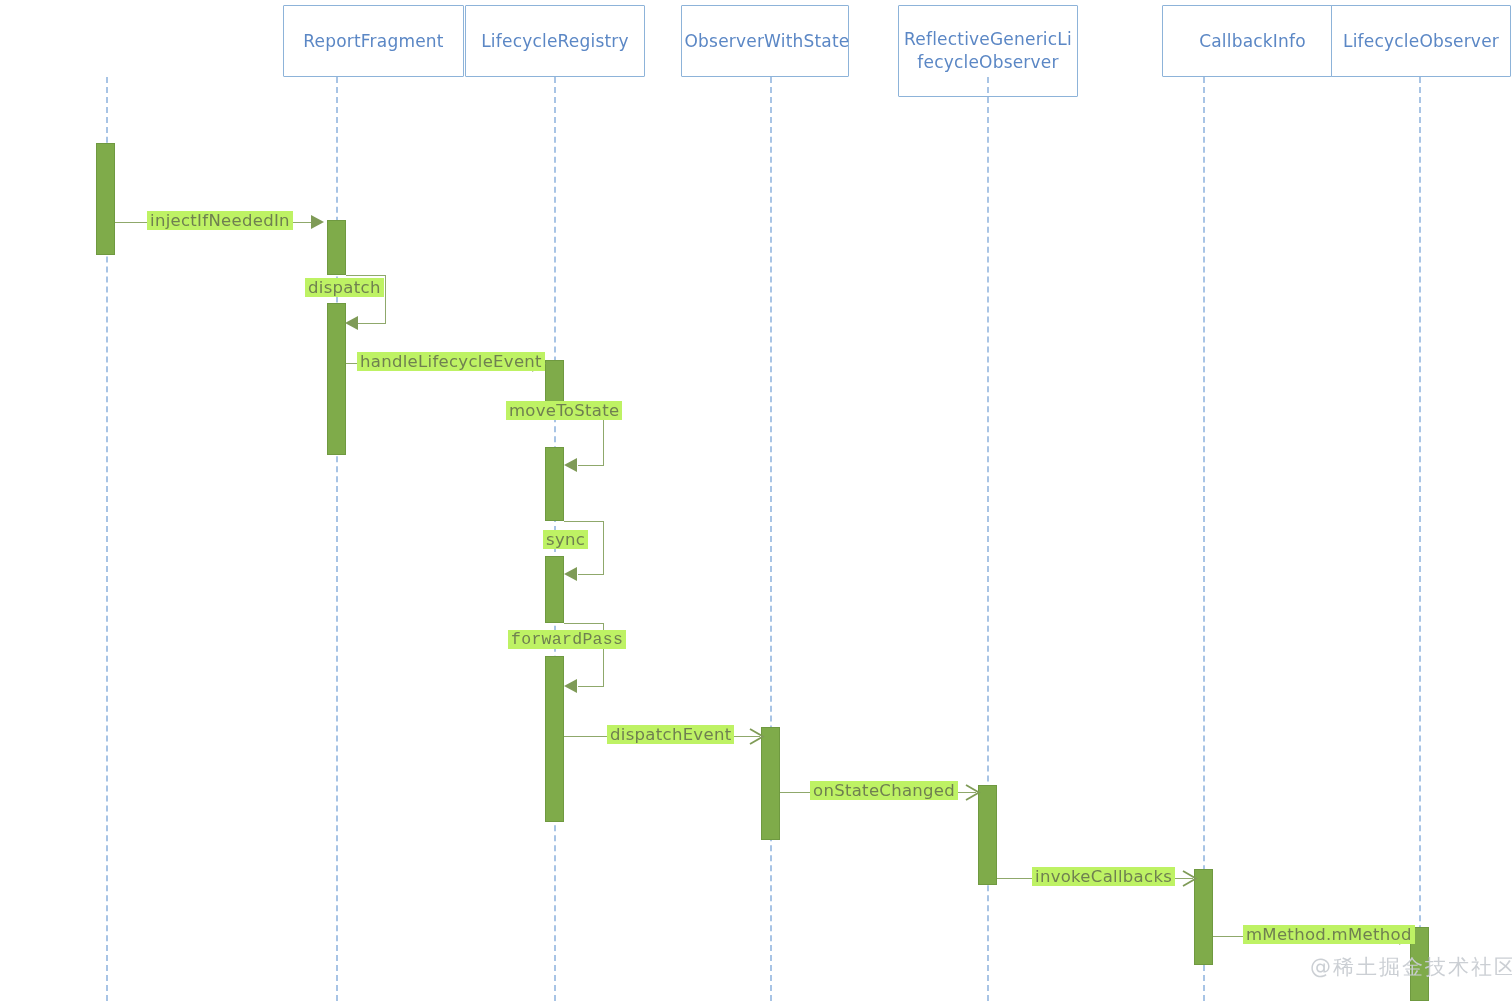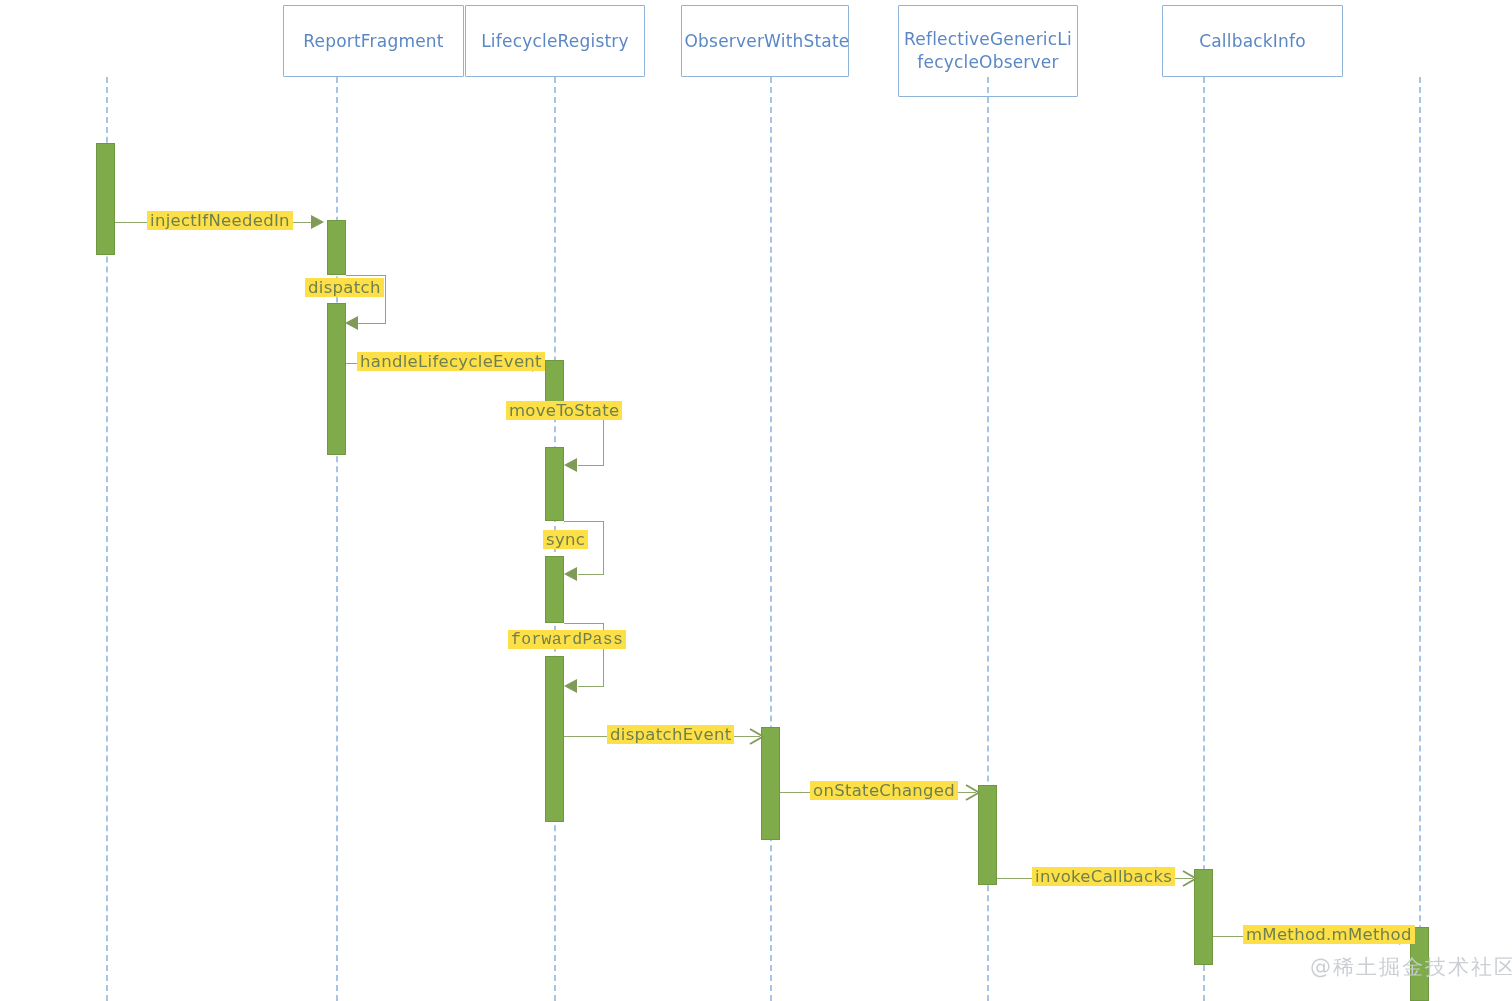--- a/index.html
+++ b/index.html
@@ -53,21 +53,21 @@
     position: absolute;
     width: 0;
     border-left: 1.5px solid #8fa86b;
   }
   .msg-label {
     position: absolute;
     color: #6f8050;
     font-size: 16.5px;
     letter-spacing: 0.3px;
     white-space: nowrap;
-    background: #fde047;
+    background: #bef264;
     padding: 0 3px;
   }
   .arrow-right {
     position: absolute;
     width: 0; height: 0;
     border-top: 7px solid transparent;
     border-bottom: 7px solid transparent;
     border-left: 13px solid #7f9b57;
   }
   .arrow-left {
@@ -106,20 +106,23 @@
     <span>ObserverWithState</span>
   </div>
   <div class="participant-box" style="left:898px; top:5px; width:180px; height:92px;">
     <span>
       <span>ReflectiveGenericLi</span><br>
       <span>fecycleObserver</span>
     </span>
   </div>
   <div class="participant-box" style="left:1114px; top:5px; width:181px; height:72px;margin-left:48px;">
     <span>CallbackInfo</span>
+  </div>
+  <div class="participant-box" style="left:1331px; top:5px; width:180px; height:72px;">
+    <span>LifecycleObserver</span>
   </div>
 
   <div class="lifeline" style="left:106px; top:77px; height:924px;"></div>
   <div class="lifeline" style="left:336px; top:77px; height:924px;"></div>
   <div class="lifeline" style="left:554px; top:77px; height:924px;"></div>
   <div class="lifeline" style="left:770px; top:77px; height:924px;"></div>
   <div class="lifeline" style="left:987px; top:77px; height:924px;"></div>
   <div class="lifeline" style="left:1203px; top:77px; height:924px;"></div>
   <div class="lifeline" style="left:1419px; top:77px; height:924px;"></div>
 

